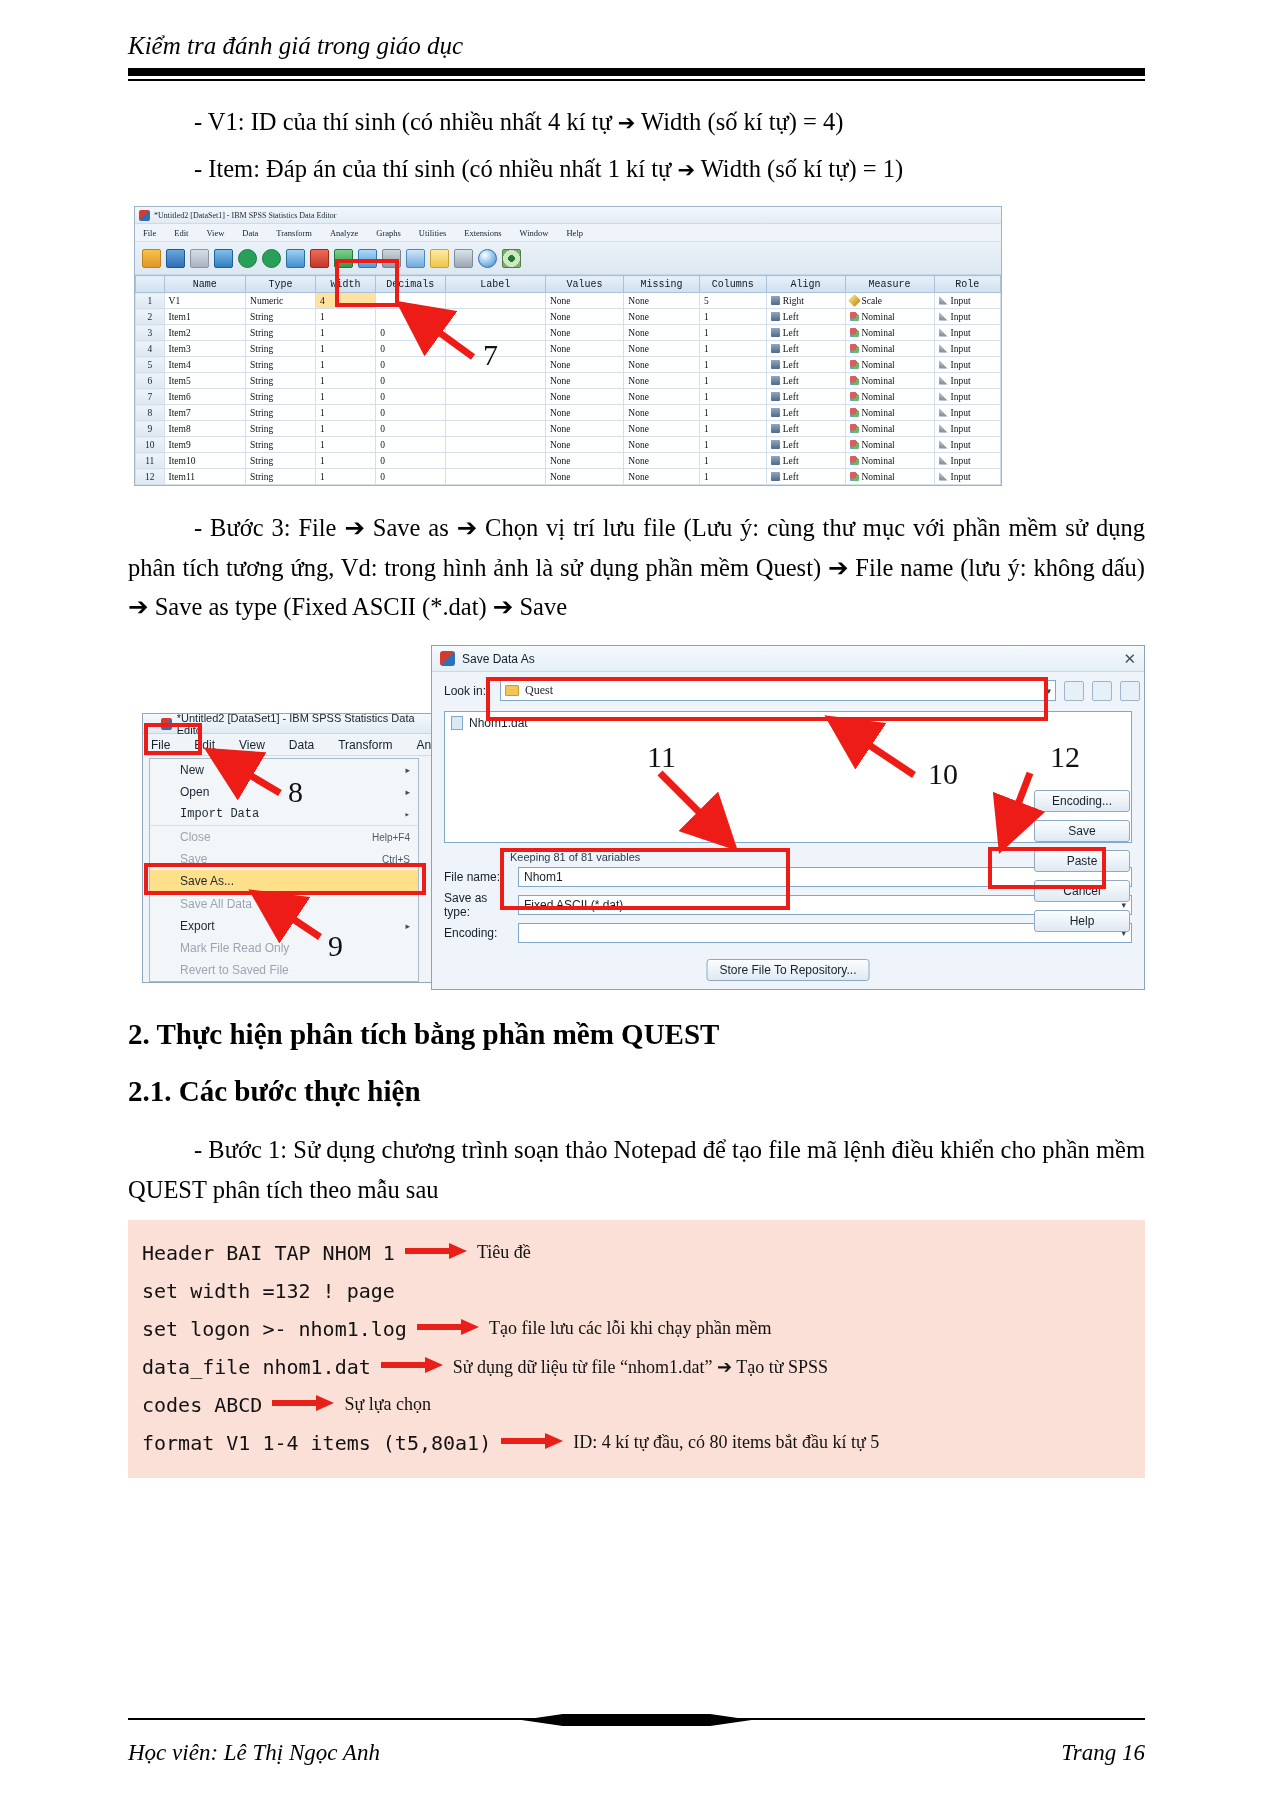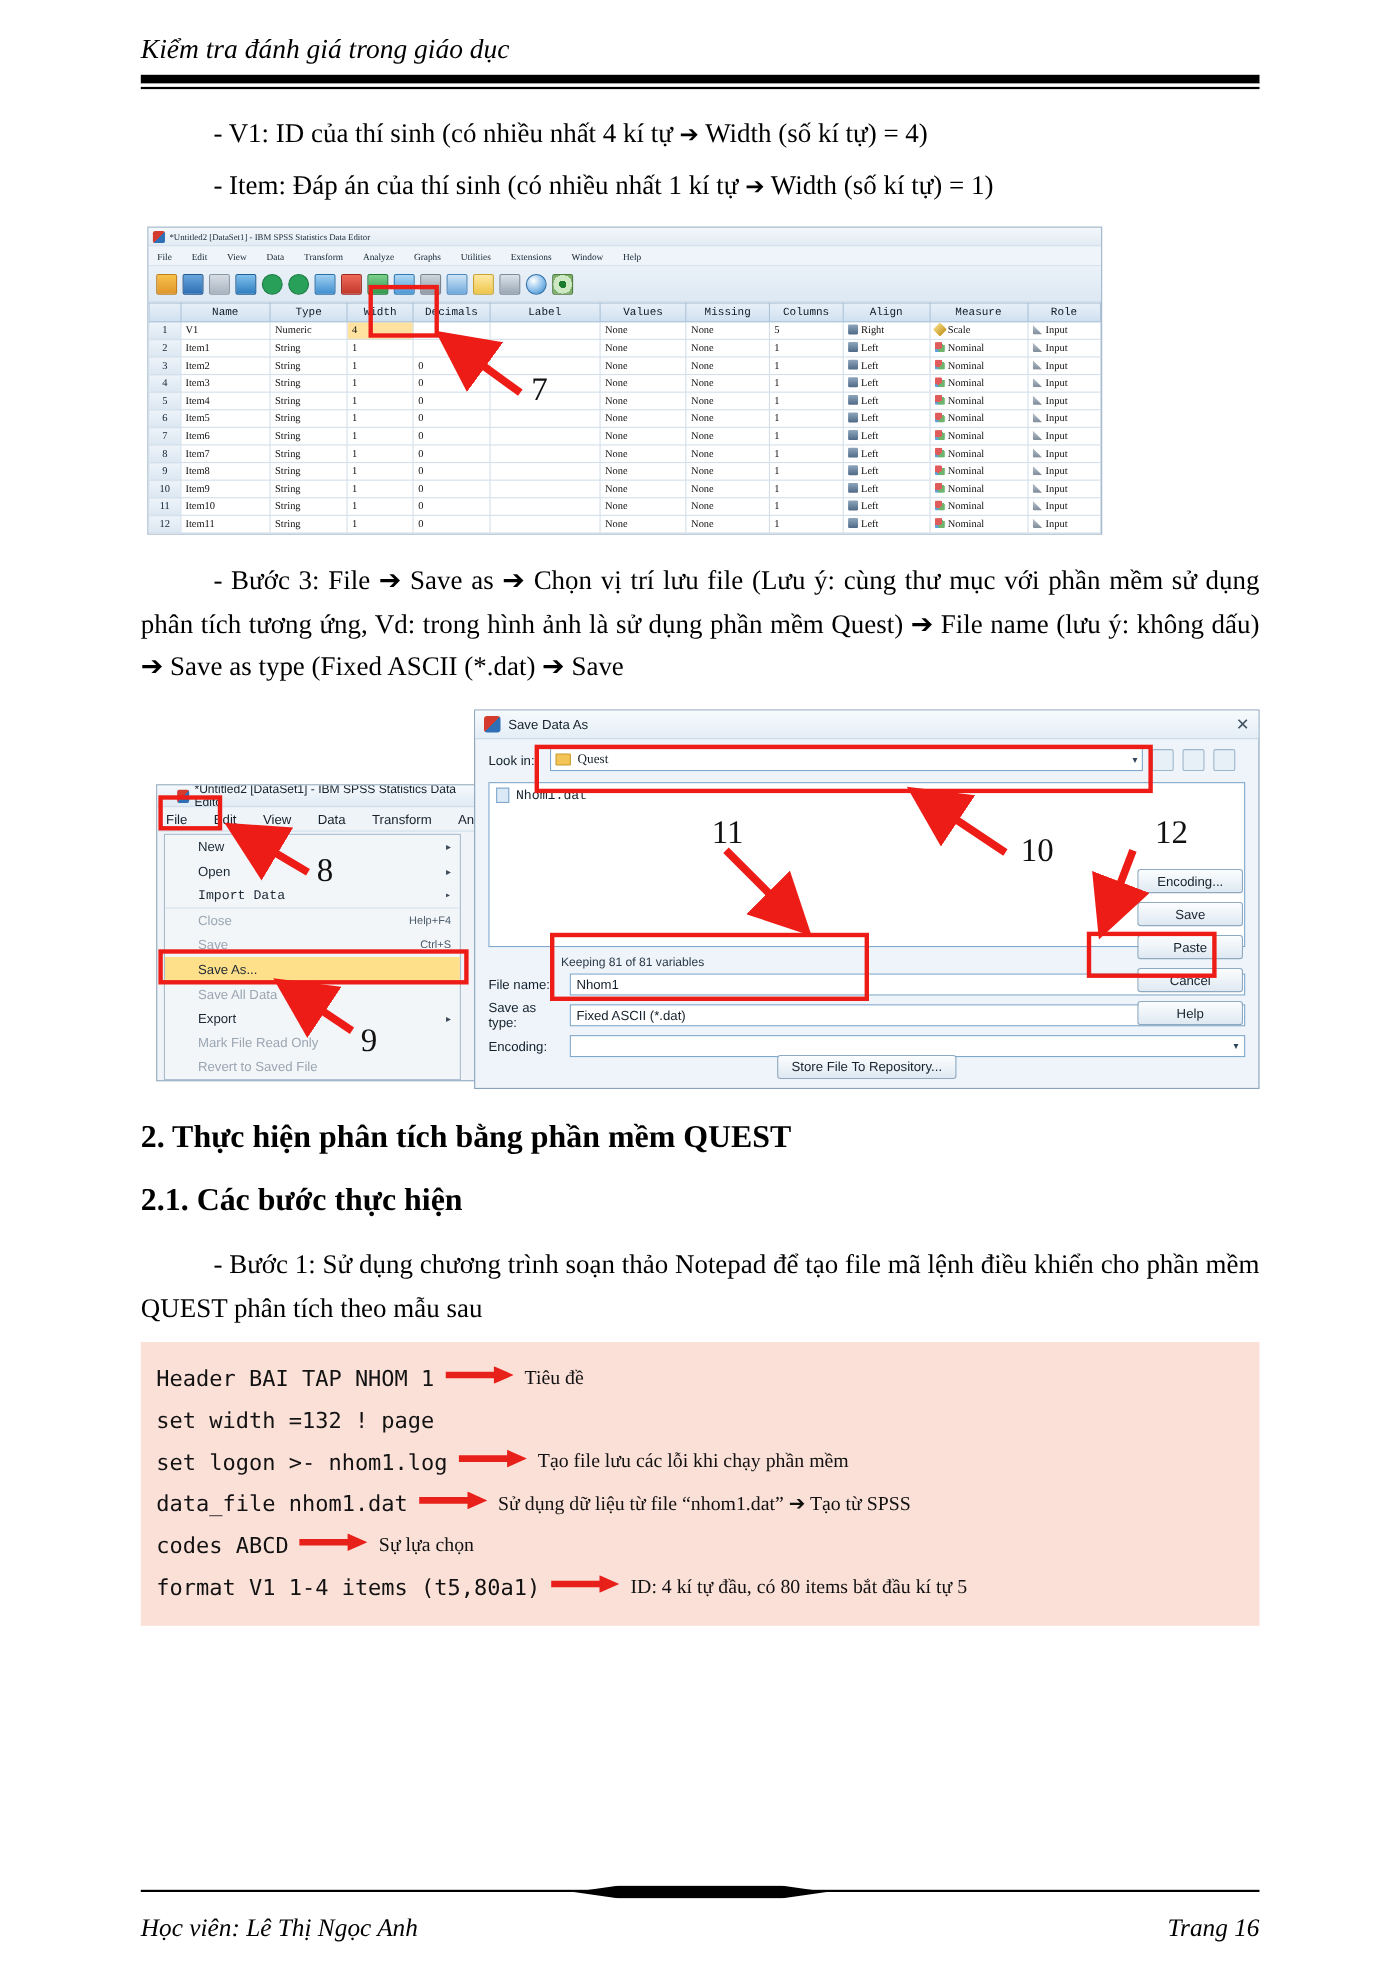--- a/index.html
+++ b/index.html
@@ -178,32 +178,32 @@
   .sd-title {
     height:26px; display:flex; align-items:center; gap:7px; padding:0 8px;
     background:linear-gradient(#f6fafd,#e4eef6); border-bottom:1px solid #c9d9e6;
     font-size:12px;
   }
   .sd-title .sq {
     width:15px;height:15px;border-radius:3px;
     background:linear-gradient(135deg,#d23b2e 50%,#2f6fb5 50%);
   }
   .sd-close { margin-left:auto; font-size:15px; color:#42525f; cursor:default; }
-  .sd-lookin { display:flex; align-items:center; gap:8px; padding:8px 21px 4px 12px; font-size:12px; }
+  .sd-lookin { display:flex; align-items:center; gap:8px; padding:8px 4px 4px 12px; font-size:12px; }
   .sd-lookin .lbl { width:48px; }
   .combo {
     flex:1; height:21px; background:#fff; border:1px solid #7fa8cc;
     display:flex; align-items:center; gap:6px; padding:0 4px; font-size:12px;font-family:Liberation Serif, serif;
   }
   .folder-ic { width:14px; height:11px; background:#f3c558; border:1px solid #c99c2c; border-radius:1px; }
   .combo .caret { margin-left:auto; font-size:9px; color:#2f4456; }
   .sd-navbtn { width:20px; height:20px; border:1px solid #9db6cb; background:#e8f0f7; border-radius:2px; }
   .sd-filelist {
-    margin:6px 12px 0 12px; height:150px; background:#fff; border:1px solid #7fa8cc;
-    padding:4px 6px; font-size:12px;font-family:Liberation Mono, monospace;
+    margin:6px 12px 0 12px; height:132px; background:#fff; border:1px solid #7fa8cc;
+    padding:4px 6px; font-size:12px;
   }
   .file-item { display:flex; align-items:center; gap:6px; }
   .file-ic { width:12px; height:14px; background:#dbe9f6; border:1px solid #7fa8cc; }
   .sd-keeping { padding:8px 0 2px 78px; font-size:11px; color:#2a3a48; }
   .sd-row { display:flex; align-items:center; gap:8px; padding:2px 12px; font-size:12px; }
   .sd-row .lbl { width:66px; }
   .sd-input {
     flex:1; height:20px; background:#fff; border:1px solid #7fa8cc;
     display:flex; align-items:center; padding:0 5px; font-size:12px;
   }

